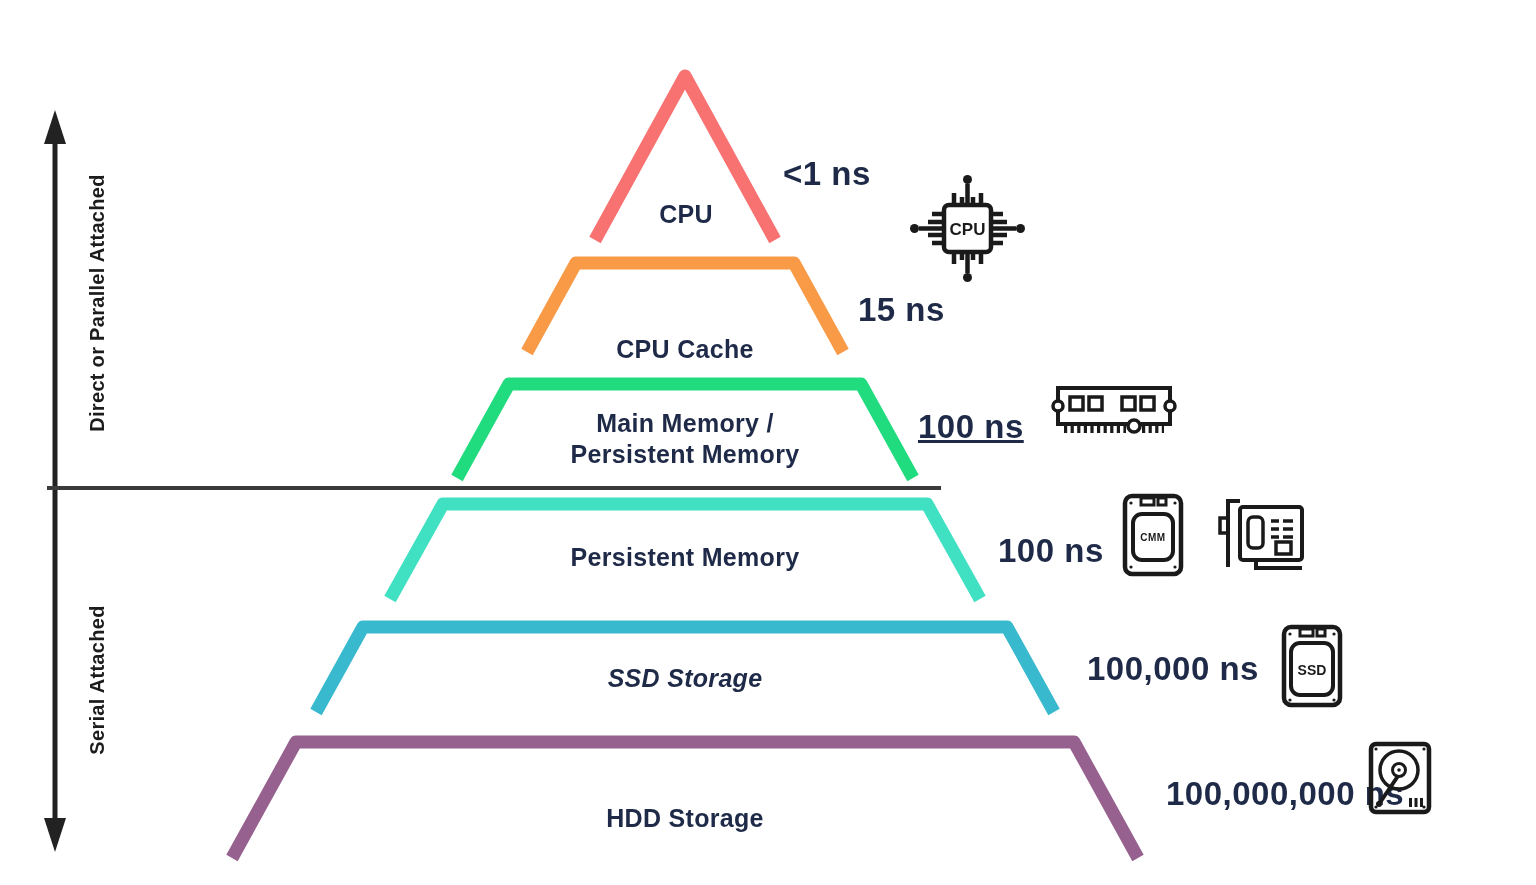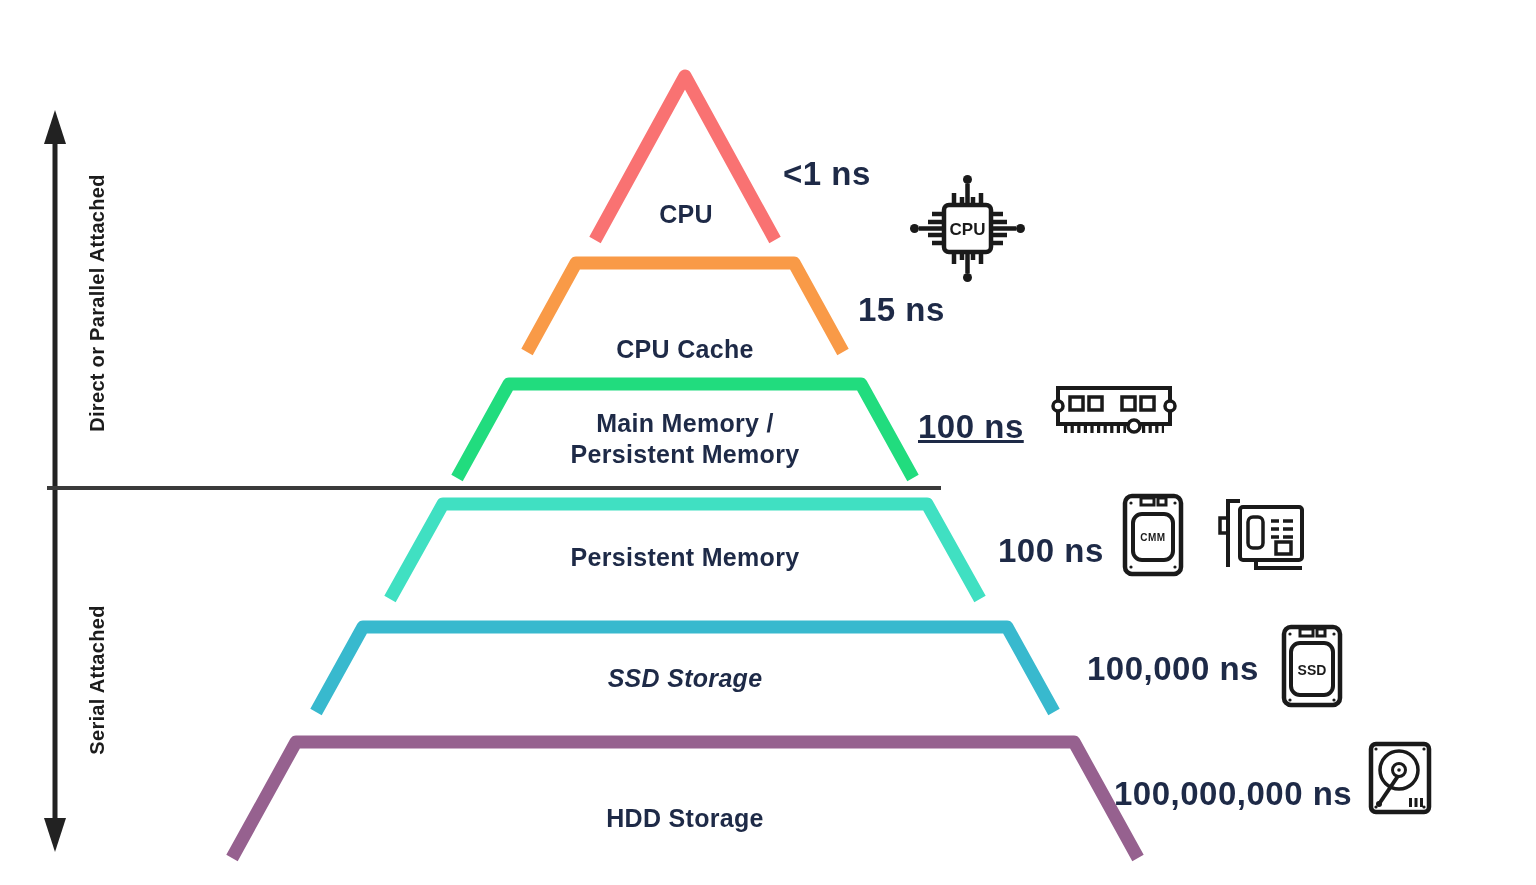--- a/index.html
+++ b/index.html
@@ -67,21 +67,21 @@
   </div>
   <div class="lvl-label" style="left:685px; top:803px;">
     <span>HDD Storage</span>
   </div>
 
   <div class="latency" style="left:783px; top:155px;">&lt;1 ns</div>
   <div class="latency" style="left:858px; top:291px;">15 ns</div>
   <div class="latency" style="left:918px; top:408px;text-decoration:underline;">100 ns</div>
   <div class="latency" style="left:998px; top:532px;">100 ns</div>
   <div class="latency" style="left:1087px; top:650px;">100,000 ns</div>
-  <div class="latency" style="left:1114px; top:775px;">100,000,000 ns</div>
+  <div class="latency" style="left:1166px; top:775px;">100,000,000 ns</div>
 
   <svg class="icon" style="left:905px; top:163px;" width="125" height="128" viewBox="0 0 125 128">
     <g fill="none" stroke="#1a1a1a" stroke-width="4.5">
       <rect x="39" y="42" width="47" height="47" rx="5"></rect>
 
       <path d="M49 42 V30 M57 42 V34 M68 42 V34 M76 42 V30 M62.5 42 V21"></path>
 
       <path d="M49 89 V101 M57 89 V97 M68 89 V97 M76 89 V101 M62.5 89 V110"></path>
 
       <path d="M39 51 H27 M39 59 H23 M39 72 H23 M39 80 H27 M39 65.5 H14"></path>

